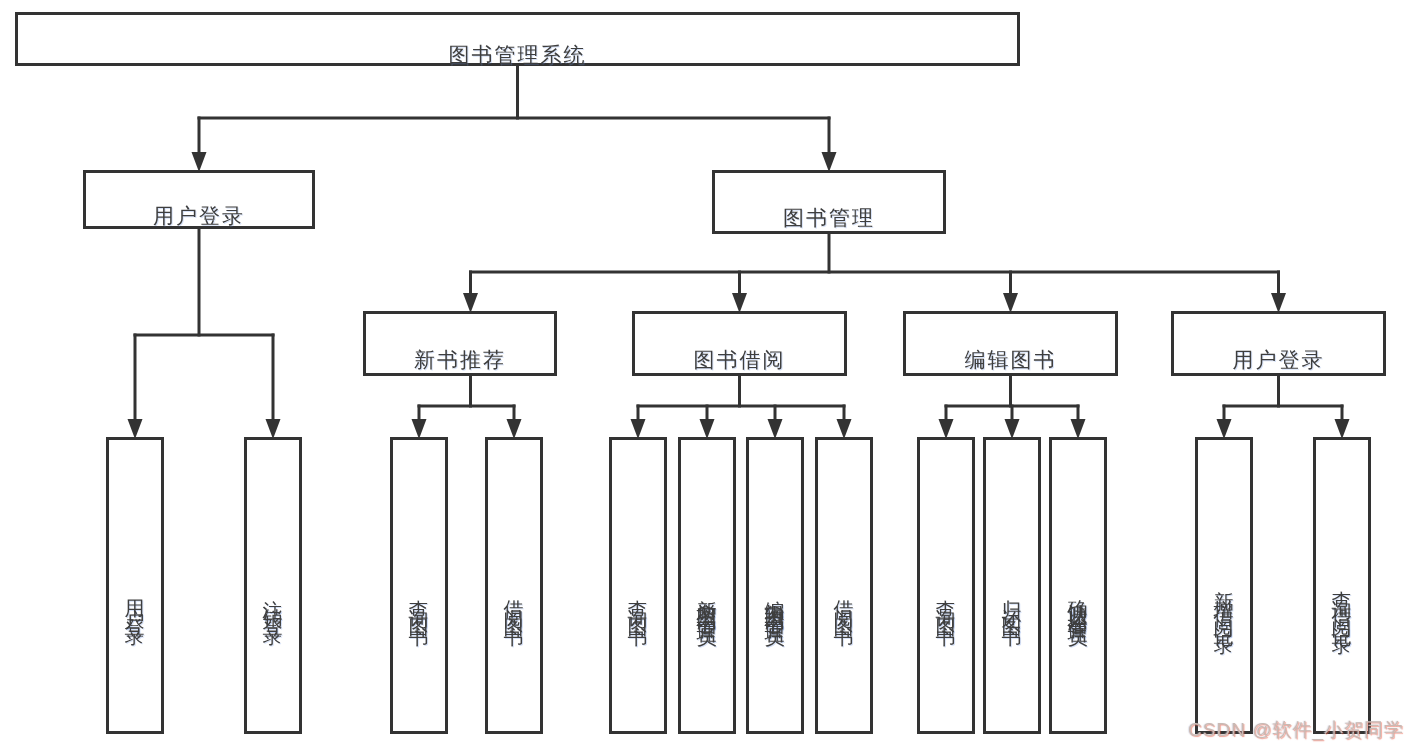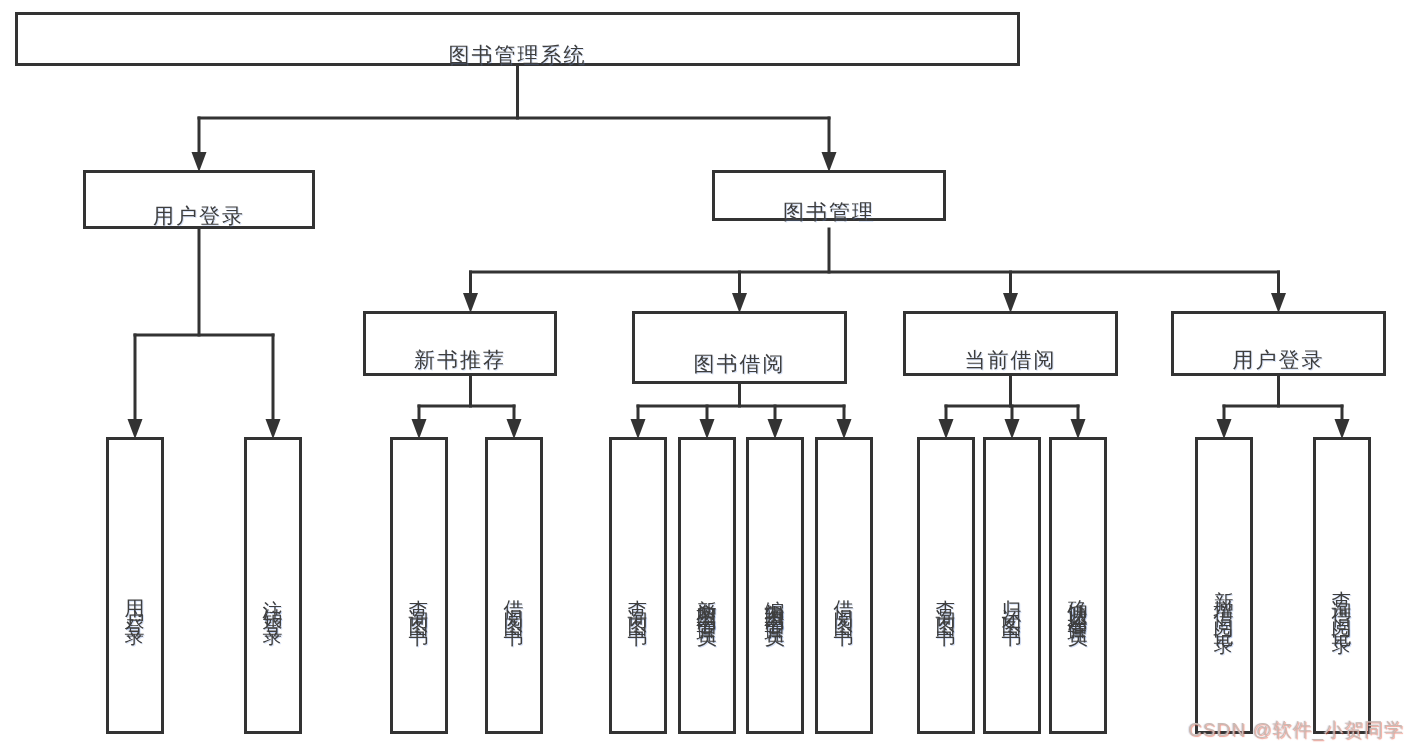--- a/index.html
+++ b/index.html
@@ -131,31 +131,31 @@
       <line x1="1342" y1="406" x2="1342" y2="423"></line>
       <path d="M 1334.5 419 L 1349.5 419 L 1342 439 Z"></path>
     </svg>
   <div class="nodes">
       <div class="node" style="left: 15px; top: 12px; width: 1005px; height: 54px;">
         <span class="label">图书管理系统</span>
       </div>
       <div class="node" style="left: 83px; top: 170px; width: 232px; height: 59px;">
         <span class="label">用户登录</span>
       </div>
-      <div class="node" style="left: 712px; top: 170px; width: 234px; height: 51px;">
+      <div class="node" style="left: 712px; top: 170px; width: 234px; height: 64px;">
         <span class="label">图书管理</span>
       </div>
       <div class="node" style="left: 363px; top: 311px; width: 194px; height: 65px;">
         <span class="label">新书推荐</span>
       </div>
-      <div class="node" style="left: 632px; top: 311px; width: 215px; height: 73px;">
+      <div class="node" style="left: 632px; top: 311px; width: 215px; height: 65px;">
         <span class="label">图书借阅</span>
       </div>
       <div class="node" style="left: 903px; top: 311px; width: 215px; height: 65px;">
-        <span class="label">当前借阅</span>
+        <span class="label">编辑图书</span>
       </div>
       <div class="node" style="left: 1171px; top: 311px; width: 215px; height: 65px;">
         <span class="label">用户登录</span>
       </div>
       <div class="node vertical" style="left: 106px; top: 437px; width: 58px; height: 297px;">
         <span class="label" style="letter-spacing: 9px;">用户登录</span>
       </div>
       <div class="node vertical" style="left: 244px; top: 437px; width: 58px; height: 297px;">
         <span class="label" style="letter-spacing: 9px;">注销登录</span>
       </div>

